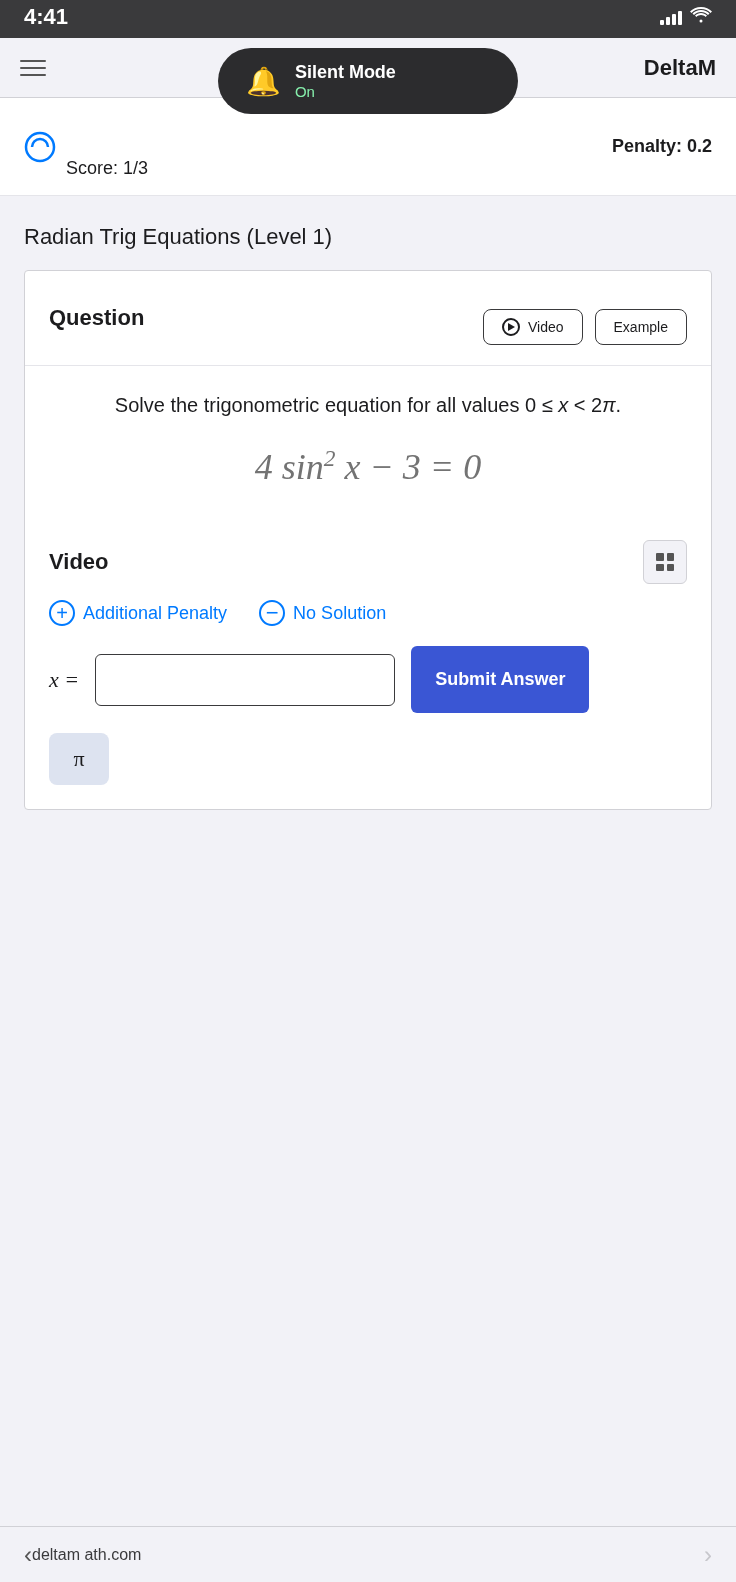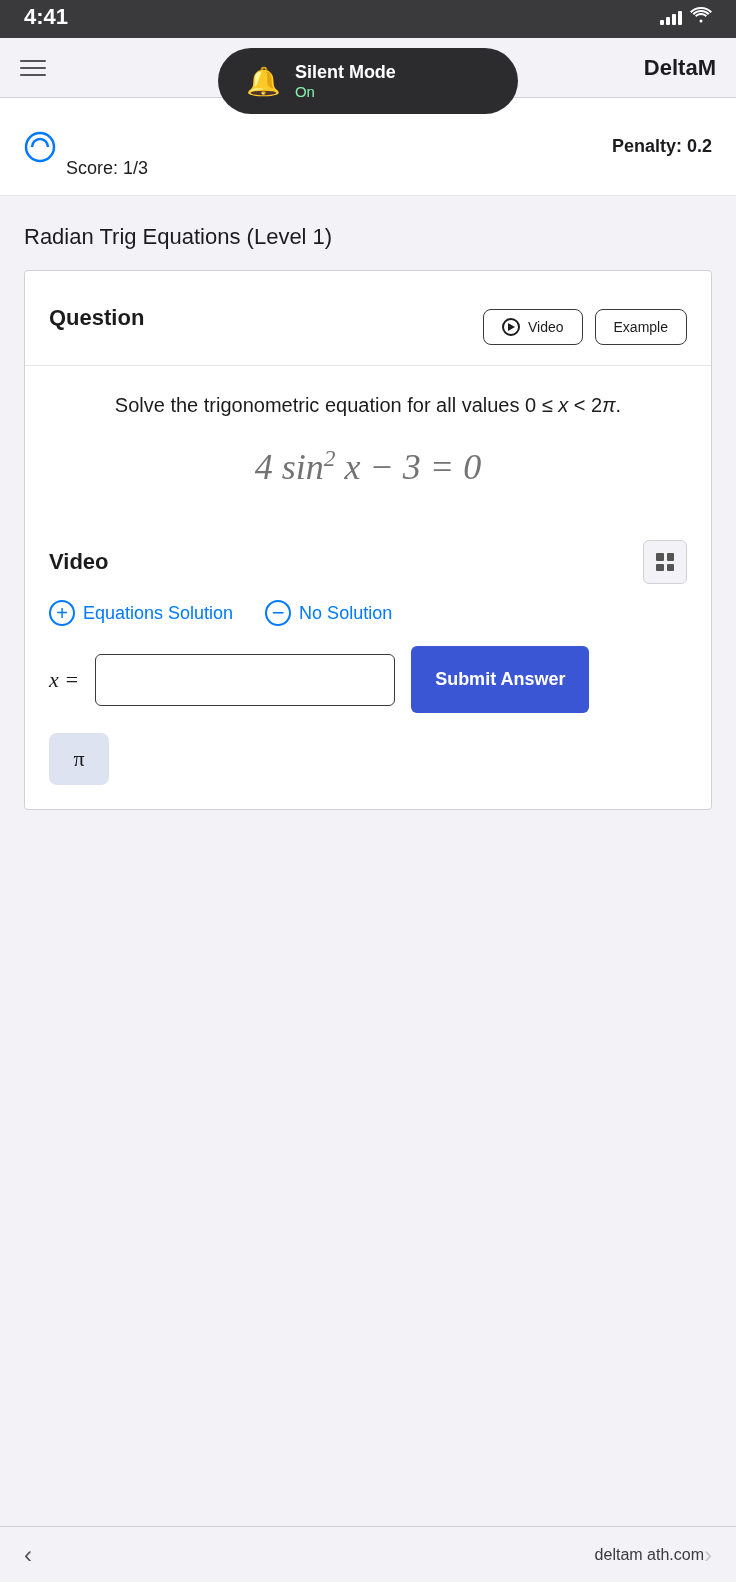--- a/index.html
+++ b/index.html
@@ -373,21 +373,21 @@
       padding: 12px 24px;
       display: flex;
       align-items: center;
       justify-content: space-between;
       height: 56px;
     }
     .bottom-url {
       color: #3a3a3c;
       font-size: 16px;
       flex: 1;
-      text-align: right;
+      text-align: left;
     }
     .back-btn-bottom {
       font-size: 24px;
       color: #555;
       cursor: pointer;
       background: none;
       border: none;
     }
     .forward-btn-bottom {
       font-size: 24px;
@@ -491,21 +491,21 @@
               <span></span>
               <span></span>
               <span></span>
           </div>
         </div>
       </div>
 
       <div class="solution-actions">
         <button class="action-btn">
           <div class="circle-plus">+</div>
-          <span>Equations Solution</span>
+          <span>Additional Penalty</span>
         </button>
         <button class="action-btn">
           <div class="circle-minus">−</div>
           <span>No Solution</span>
         </button>
       </div>
 
       <div class="answer-row">
         <span class="x-equals">x =</span>
         <input class="answer-input" type="text" placeholder="" style="">

